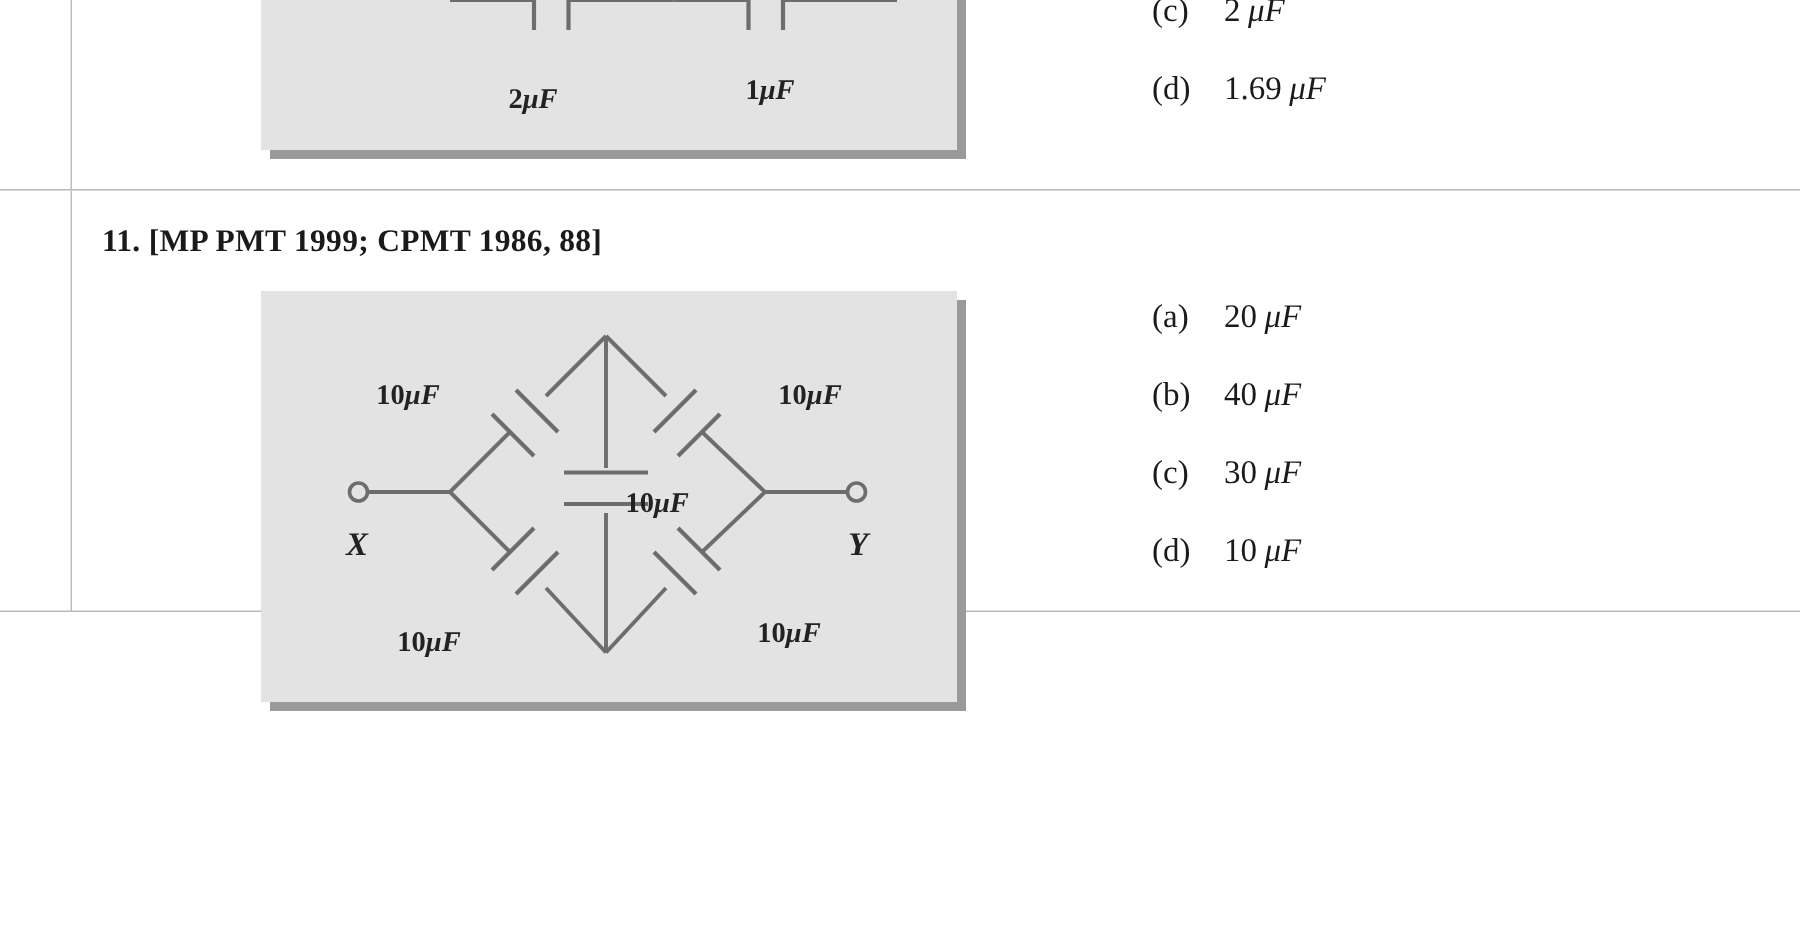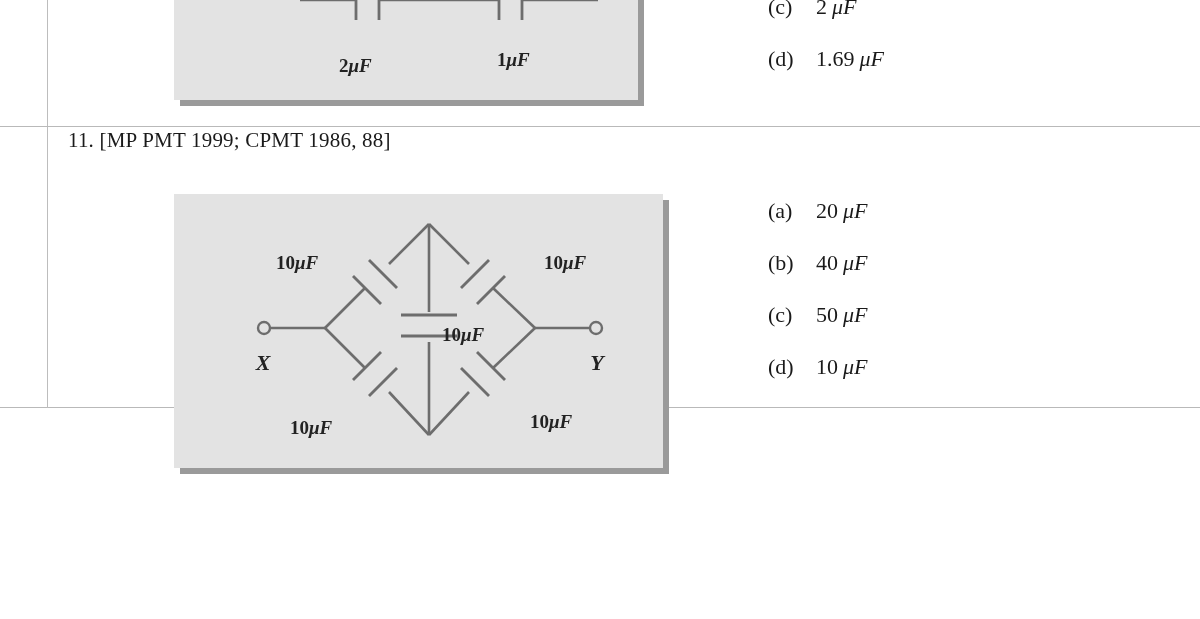--- a/index.html
+++ b/index.html
@@ -33,23 +33,23 @@
     width: 1px;
     background: #bdbdbd;
   }
   .vrule.upper { top: 0px; height: 126px; }
   .vrule.lower { top: 127px; height: 281px; }
 
   
   .qheading {
     position: absolute;
     left: 68px;
-    top: 128px;
+    top: 148px;
     font-size: 21px;
-    font-weight: normal;
+    font-weight: bold;
     letter-spacing: 0.2px;
     white-space: nowrap;
   }
 
   
   .options {
     position: absolute;
     left: 768px;
   }
   .options.top-block { top: -6px; }
@@ -78,21 +78,20 @@
     left: 174px;
     top: -96px;
     width: 464px;
     height: 196px;
   }
   #panel-main {
     left: 174px;
     top: 194px;
     width: 464px;
     height: 274px;
-    padding-left: 25px;
   }
   .figure-panel svg {
     display: block;
     width: 100%;
     height: 100%;
   }
   .fig-label {
     font-family: "Liberation Serif", "DejaVu Serif", serif;
     font-weight: bold;
     font-size: 19px;
@@ -221,21 +220,21 @@
     <span class="opt-val">20</span>
     <span class="unit">μF</span>
   </div>
   <div class="opt">
     <span class="opt-tag">(b)</span>
     <span class="opt-val">40</span>
     <span class="unit">μF</span>
   </div>
   <div class="opt">
     <span class="opt-tag">(c)</span>
-    <span class="opt-val">50</span>
+    <span class="opt-val">30</span>
     <span class="unit">μF</span>
   </div>
   <div class="opt">
     <span class="opt-tag">(d)</span>
     <span class="opt-val">10</span>
     <span class="unit">μF</span>
   </div>
 </div>
 
 </body></html>

